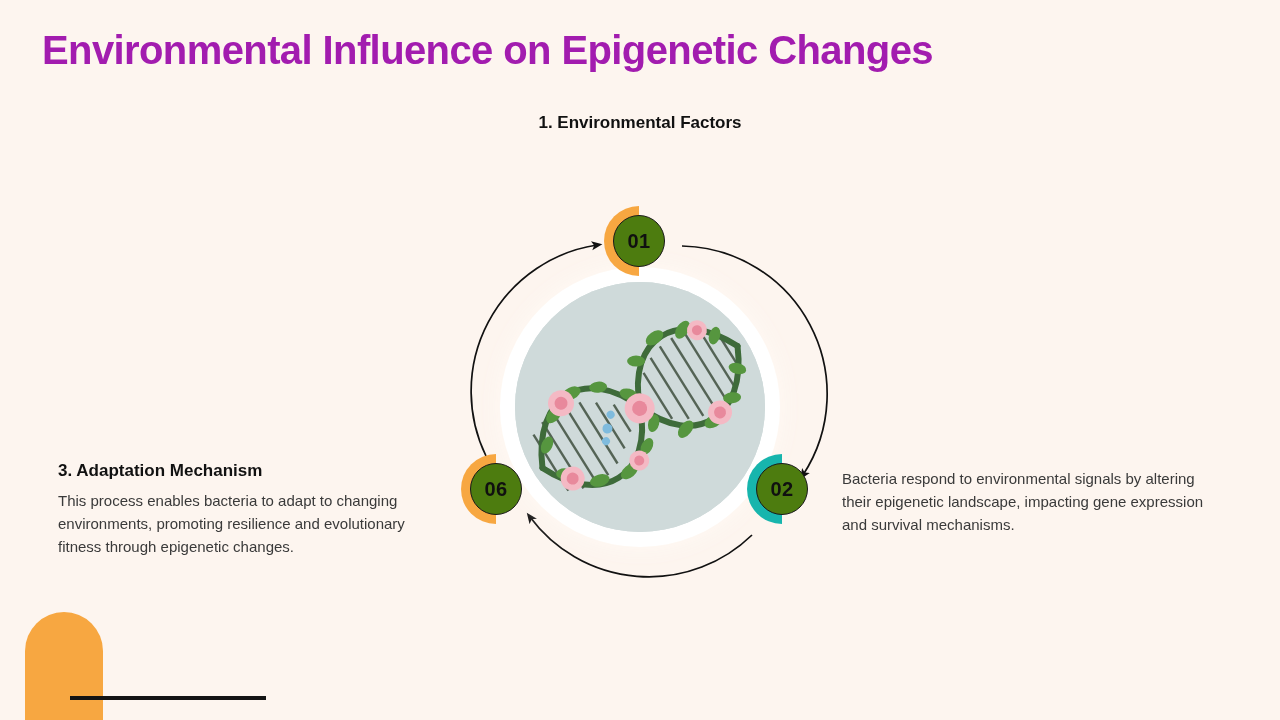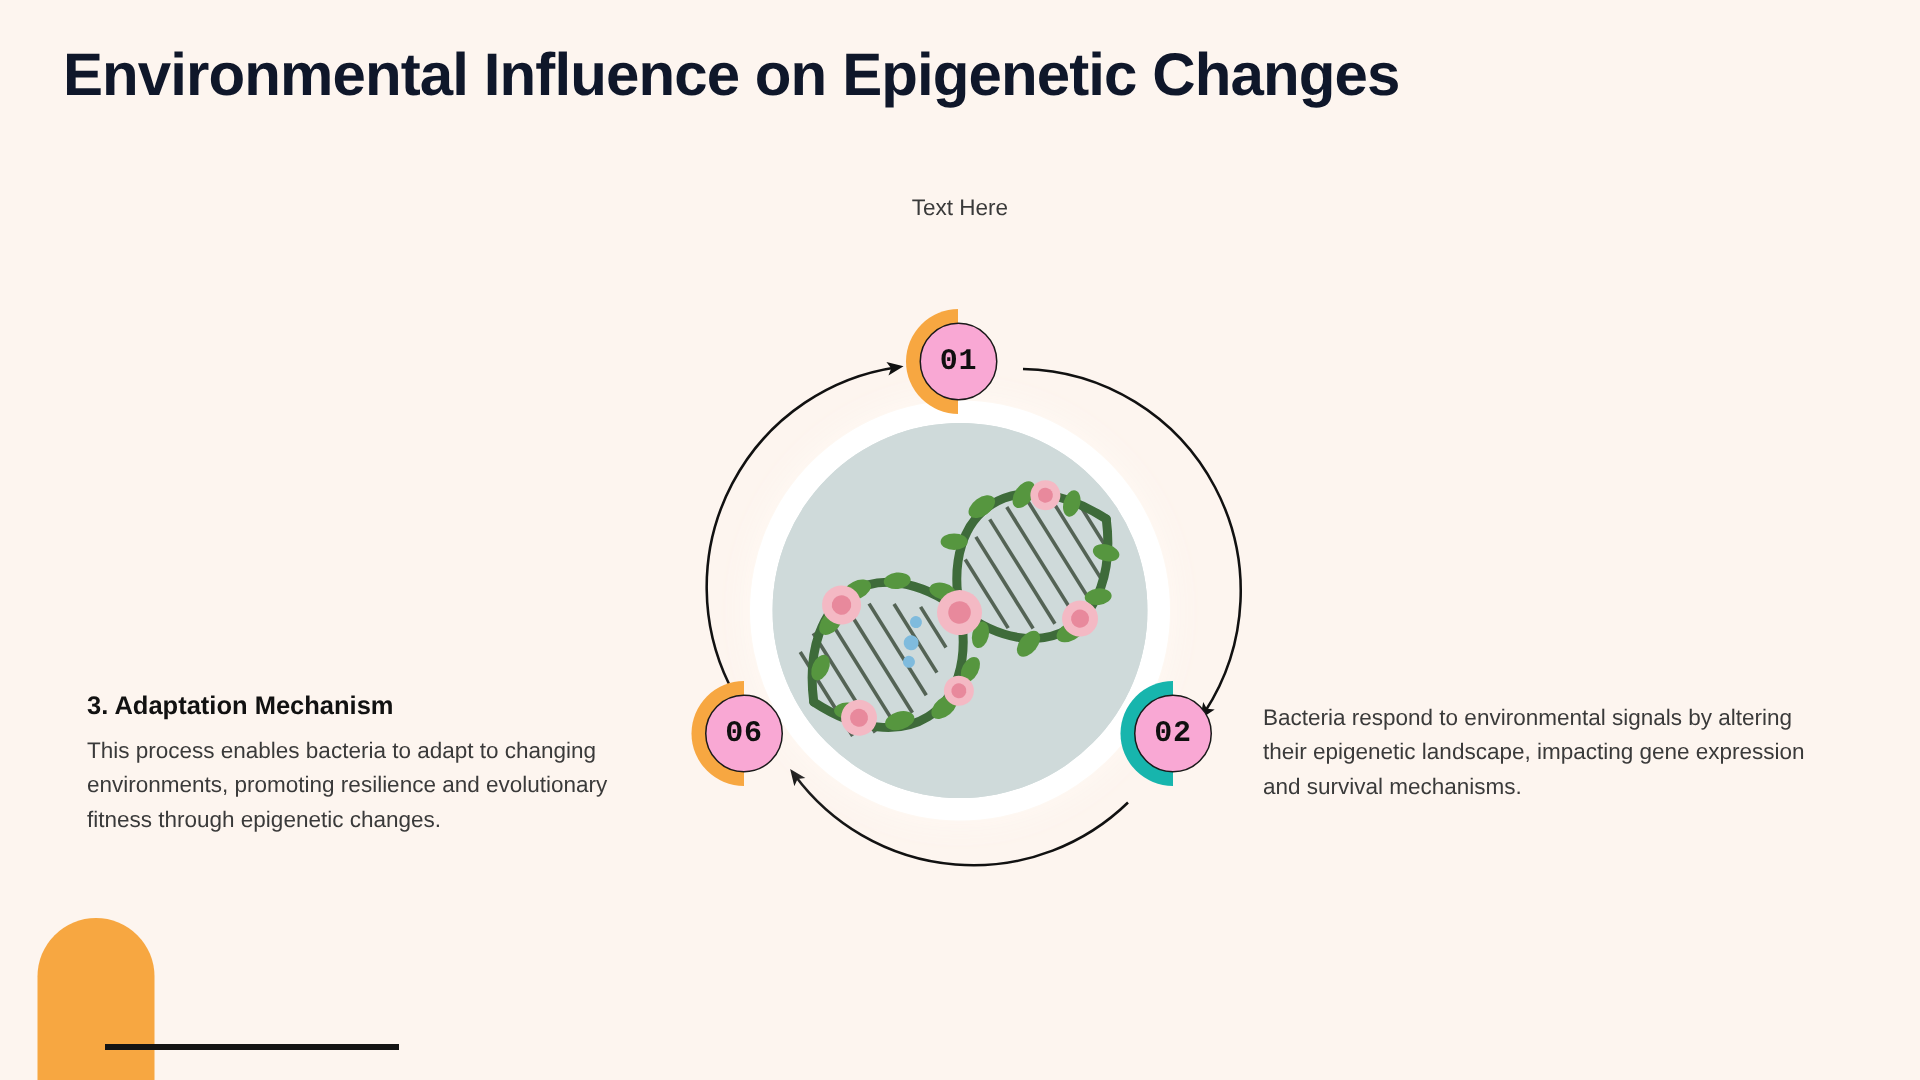--- a/index.html
+++ b/index.html
@@ -18,21 +18,21 @@
   }
 
   
   .slide-title {
     position: absolute;
     left: 42px;
     top: 28px;
     font-size: 40px;
     font-weight: bold;
     letter-spacing: -0.6px;
-    color: #0f172a;
+    color: #a21caf;
     white-space: nowrap;
   }
 
   
   .top-block {
     position: absolute;
     left: 440px;
     top: 112px;
     width: 400px;
     text-align: center;
@@ -128,31 +128,30 @@
     height: 70px;
     border-radius: 50%;
   }
   .badge .disc {
     position: absolute;
     left: 0;
     top: 0;
     width: 52px;
     height: 52px;
     border-radius: 50%;
-    background: #f9a8d4;
+    background: #4d7c0f;
     border: 1.4px solid #1A1A1A;
     box-sizing: border-box;
     display: flex;
     align-items: center;
     justify-content: center;
     font-size: 20px;
     font-weight: bold;
     color: #101010;
     letter-spacing: 0.5px;
-    font-family: Liberation Mono, monospace;
   }
   #badge-01 { left: 173px; top: 27px; }
   #badge-02 { left: 316px; top: 275px; }
   #badge-03 { left: 30px; top: 275px; }
 
   
   .deco-pill {
     position: absolute;
     left: 25px;
     top: 612px;
@@ -169,21 +168,21 @@
     height: 4px;
     background: #141414;
   }
 </style>
 </head>
 <body>
 
 <div class="slide-title">Environmental Influence on Epigenetic Changes</div>
 
 <div class="top-block">
-  <div class="bd">Text Here</div>
+  <div class="hd">1. Environmental Factors</div>
 </div>
 
 <div class="side-block" id="block-left">
   <div class="hd">3. Adaptation Mechanism</div>
   <div class="bd">This process enables bacteria to adapt to changing environments, promoting resilience and evolutionary fitness through epigenetic changes.</div>
 </div>
 
 <div class="side-block" id="block-right">
   <div class="bd">Bacteria respond to environmental signals by altering their epigenetic landscape, impacting gene expression and survival mechanisms.</div>
 </div>

